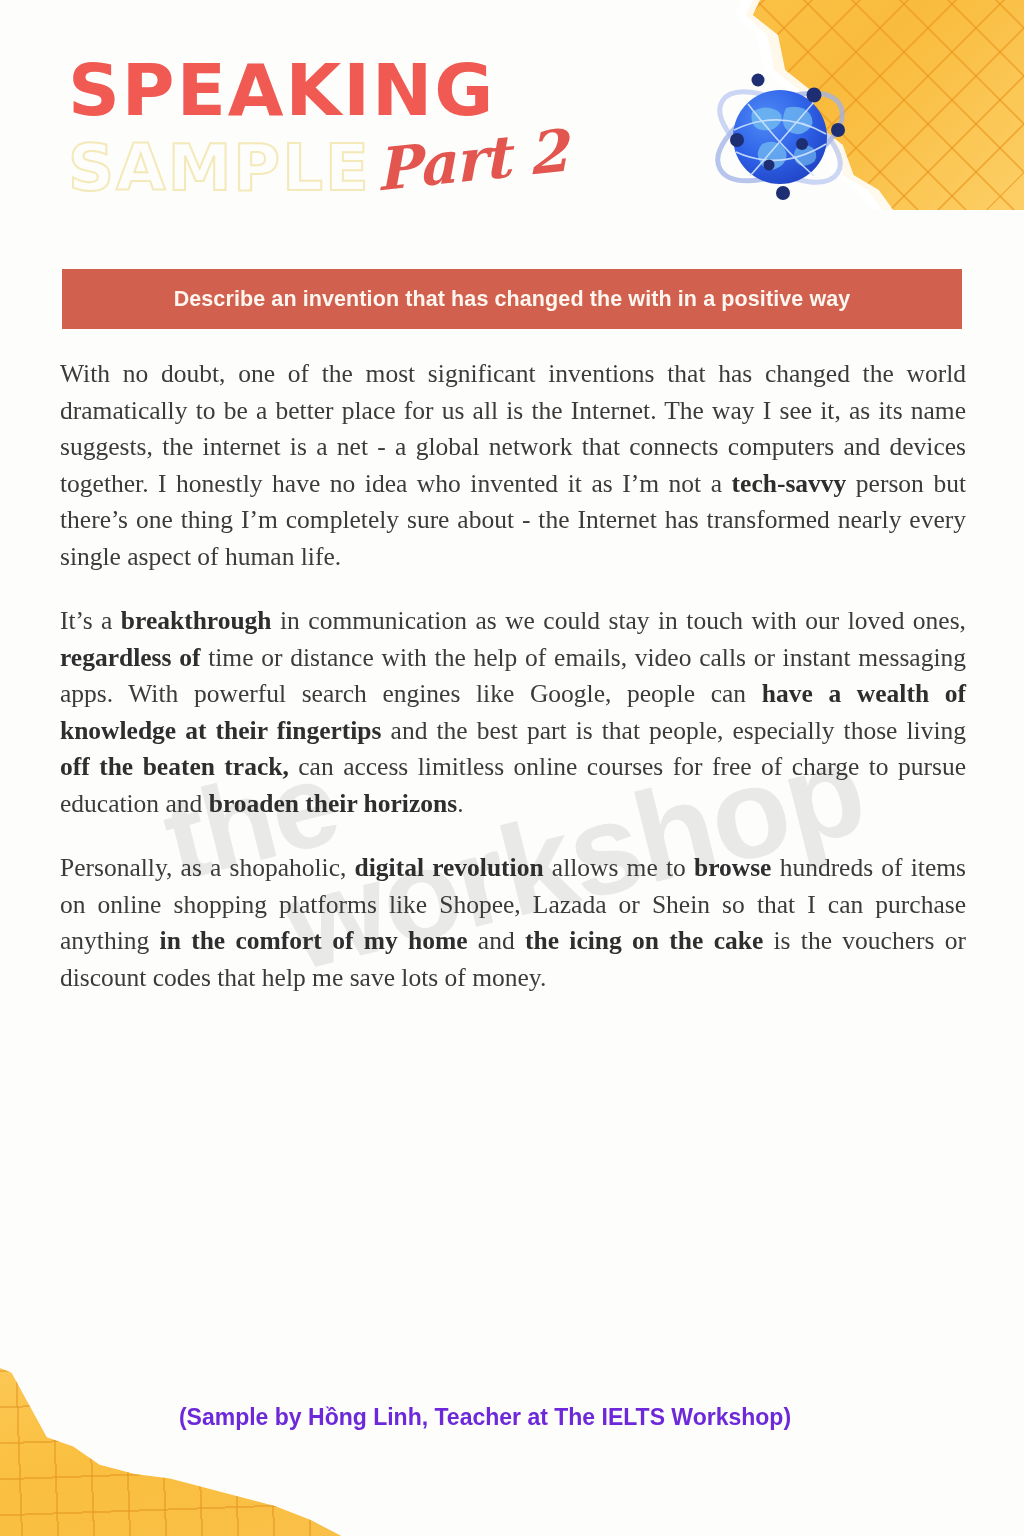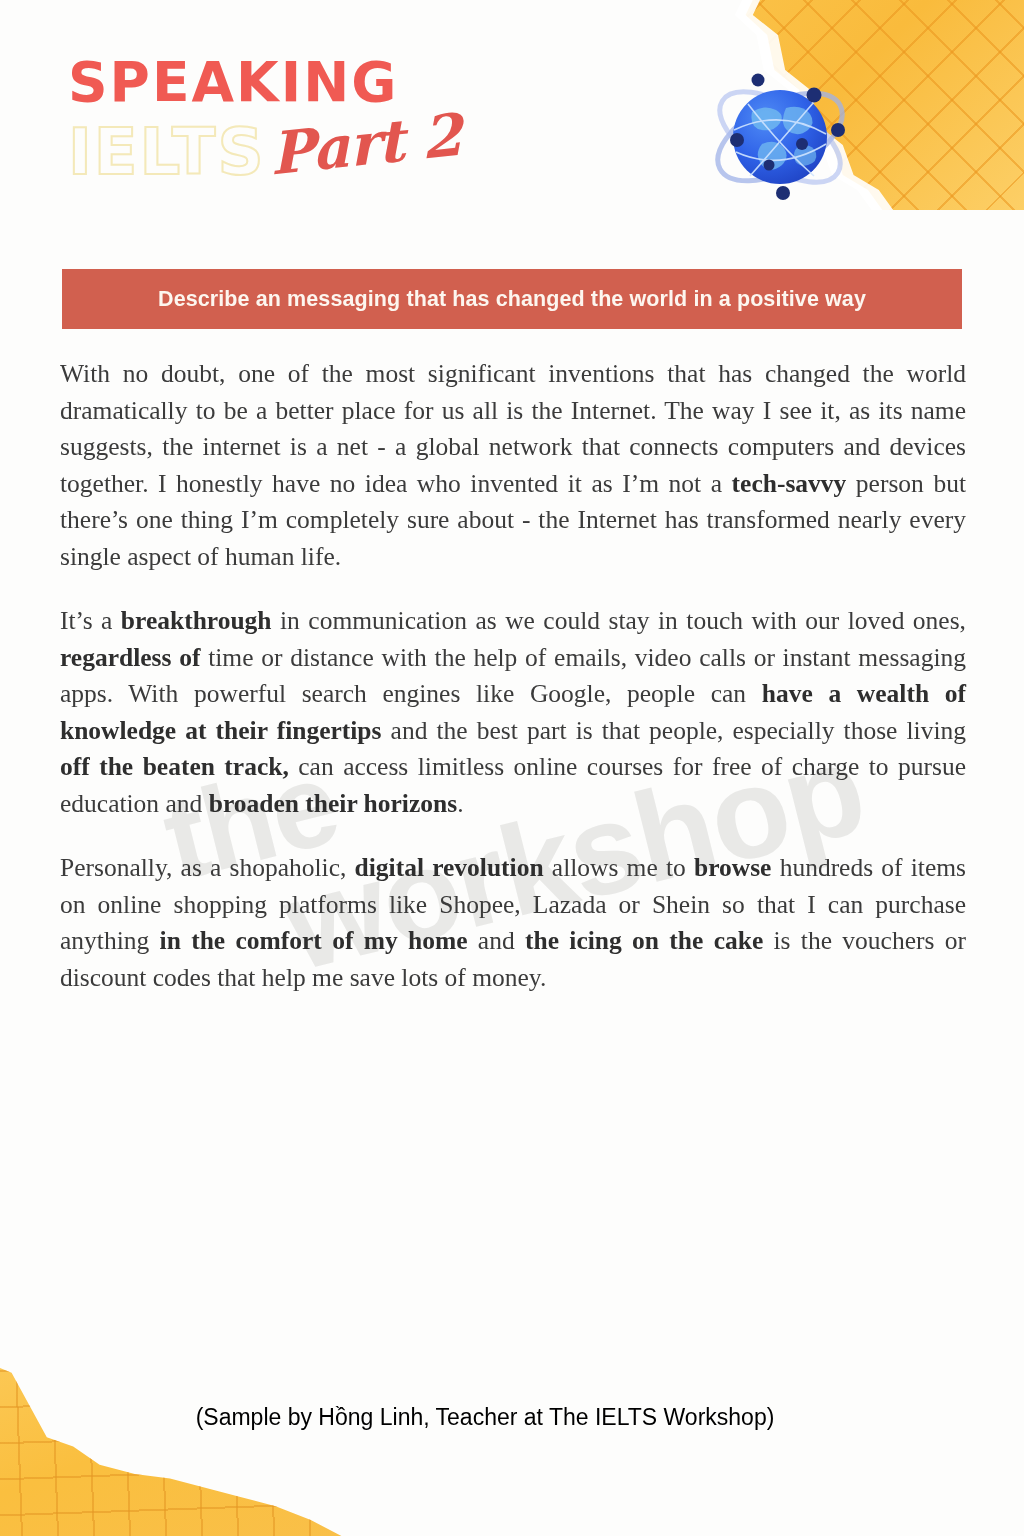--- a/index.html
+++ b/index.html
@@ -94,21 +94,21 @@
     width: 1024px; height: 250px;
   }
   #logo-block {
     position: absolute;
     left: 68px;
     top: 56px;
     width: 560px;
     height: 150px;
   }
   #word-speaking {
-    font-size: 55px;
+    font-size: 72px;
     font-weight: 800;
     letter-spacing: 2px;
     color: #f05a53;
     line-height: .95;
     font-family: "DejaVu Sans", sans-serif;
   }
   #sample-row {
     display: flex;
     align-items: flex-end;
     margin-top: 2px;
@@ -184,23 +184,23 @@
   #credit {
     position: absolute;
     left: 0;
     top: 1404px;
     width: 1024px;
     text-align: center;
     padding-right: 54px;
     box-sizing: border-box;
   }
   #credit-text {
-    color: #000000;
+    color: #6d28d9;
     font-size: 23px;
-    font-weight: 400;
+    font-weight: 700;
     font-family: "Liberation Sans", sans-serif;
   }
 </style>
 </head>
 <body>
 
 <div id="corner-tr" class="corner-deco"></div>
 <div id="corner-tr-edge" class="corner-deco"></div>
 <div id="corner-bl" class="corner-deco"></div>
 
@@ -209,21 +209,21 @@
   <div class="wm2">workshop</div>
 </div>
 
 <div id="page">
 
   <div id="header">
 
     <div id="logo-block">
       <div id="word-speaking">SPEAKING</div>
       <div id="sample-row">
-        <div id="word-sample">IELTS</div>
+        <div id="word-sample">SAMPLE</div>
         <div id="word-part">Part 2</div>
       </div>
     </div>
 
     <div id="globe-wrap">
       <svg viewBox="0 0 180 170" width="180" height="170" aria-hidden="true">
 
         <ellipse cx="90" cy="85" rx="68" ry="34" fill="none" stroke="#9fb1e8" stroke-width="5" transform="rotate(-28 90 85)" opacity=".75"></ellipse>
         <ellipse cx="90" cy="85" rx="68" ry="32" fill="none" stroke="#aabbee" stroke-width="5" transform="rotate(32 90 85)" opacity=".6"></ellipse>
 
@@ -254,21 +254,21 @@
         <circle cx="148" cy="78" r="7" fill="#1d2e73"></circle>
         <circle cx="93" cy="141" r="7" fill="#1d2e73"></circle>
         <circle cx="79" cy="113" r="5.5" fill="#1d2e73"></circle>
         <circle cx="112" cy="92" r="6" fill="#1d2e73"></circle>
       </svg>
     </div>
 
   </div>
 
   <div id="prompt-banner">
-    <div id="prompt-text">Describe an messaging that has changed the world in a positive way</div>
+    <div id="prompt-text">Describe an invention that has changed the with in a positive way</div>
   </div>
 
   <div id="essay">
     <p class="para"><span>With no doubt, one of the most significant inventions that has changed the world dramatically to be a better place for us all is the Internet. The way I see it, as its name suggests, the internet is a net - a global network that connects computers and devices together. I honestly have no idea who invented it as I’m not a </span><b>tech-savvy</b><span> person but there’s one thing I’m completely sure about - the Internet has transformed nearly every single aspect of human life.</span></p>
     <p class="para"><span>It’s a </span><b>breakthrough</b><span> in communication as we could stay in touch with our loved ones, </span><b>regardless of</b><span> time or distance with the help of emails, video calls or instant messaging apps. With powerful search engines like Google, people can </span><b>have a wealth of knowledge at their fingertips</b><span> and the best part is that people, especially those living </span><b>off the beaten track,</b><span> can access limitless online courses for free of charge to pursue education and </span><b>broaden their horizons</b><span>.</span></p>
     <p class="para"><span>Personally, as a shopaholic, </span><b>digital revolution</b><span> allows me to </span><b>browse</b><span> hundreds of items on online shopping platforms like Shopee, Lazada or Shein so that I can purchase anything </span><b>in the comfort of my home</b><span> and </span><b>the icing on the cake</b><span> is the vouchers or discount codes that help me save lots of money.</span></p>
   </div>
 
   <div id="credit">
     <span id="credit-text">(Sample by Hồng Linh, Teacher at The IELTS Workshop)</span>

